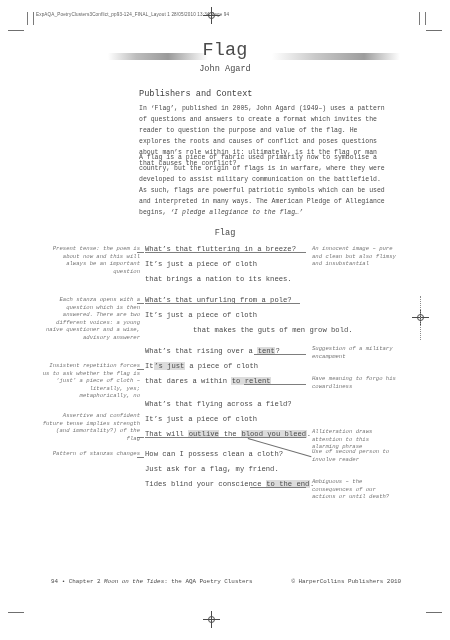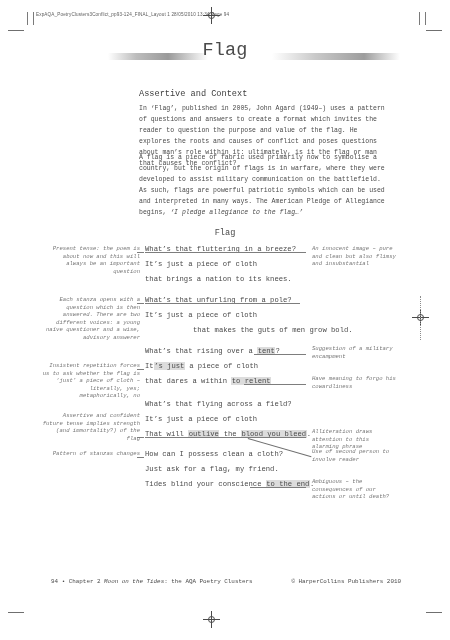--- a/index.html
+++ b/index.html
@@ -273,23 +273,24 @@
   </div>
   <div class="crop-mark" style="left:8px; top:612px; width:16px; height:1px;"></div>
   <div class="crop-mark" style="left:426px; top:612px; width:16px; height:1px;"></div>
 
   <div id="content">
 
     <div class="title-block">
       <div class="rule-left"></div>
       <div class="rule-right"></div>
       <div class="poem-title">Flag</div>
-    </div>
-
-    <h2 class="section-heading">Assertive and Context</h2>
+      <div class="poem-author">John Agard</div>
+    </div>
+
+    <h2 class="section-heading">Publishers and Context</h2>
     <p class="body-copy p1">In ‘Flag’, published in 2005, John Agard (1949–) uses a pattern of questions and answers to create a format which invites the reader to question the purpose and value of the flag. He explores the roots and causes of conflict and poses questions about man’s role within it: ultimately, is it the flag or man that causes the conflict?</p>
     <p class="body-copy p2"><span>A flag is a piece of fabric used primarily now to symbolise a country, but the origin of flags is in warfare, where they were developed to assist military communication on the battlefield. As such, flags are powerful patriotic symbols which can be used and interpreted in many ways. The American Pledge of Allegiance begins, </span><em>‘I pledge allegiance to the flag…’</em></p>
 
     <div class="poem-section-label">Flag</div>
 
     <div class="poem-line" style="top:245px;">
       <span>What’s that fluttering in a breeze?</span>
     </div>
     <div class="leader-stub" style="left:137px; top:252px;"></div>
     <div class="leader" style="left:145px; top:252px; width:161px;"></div>

